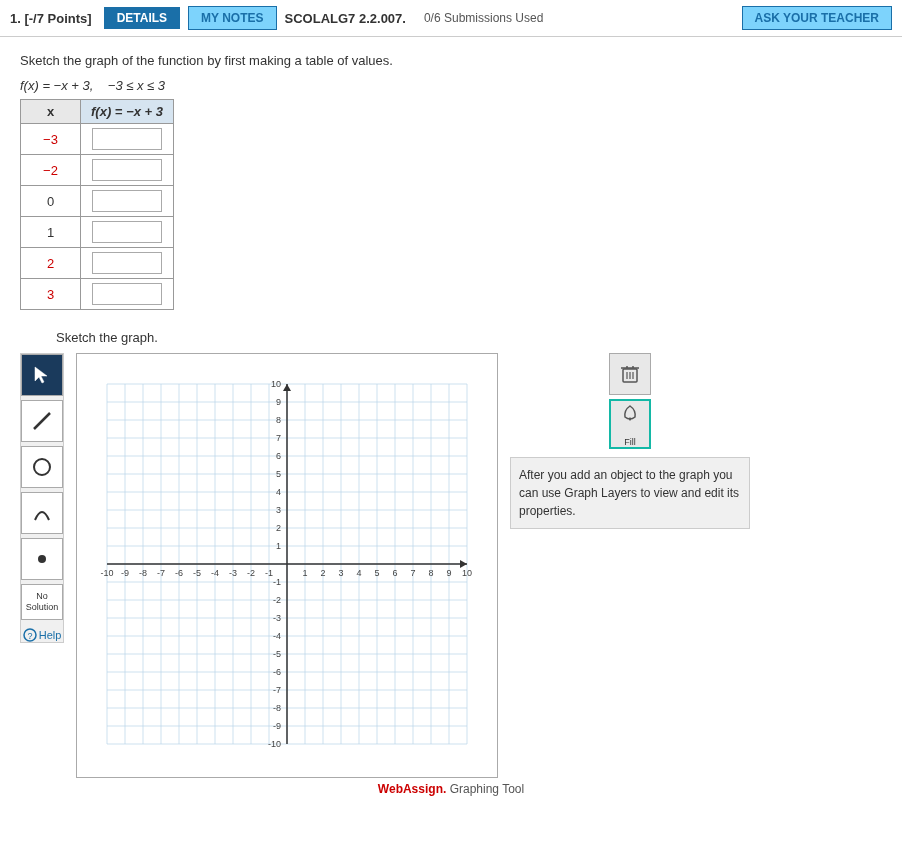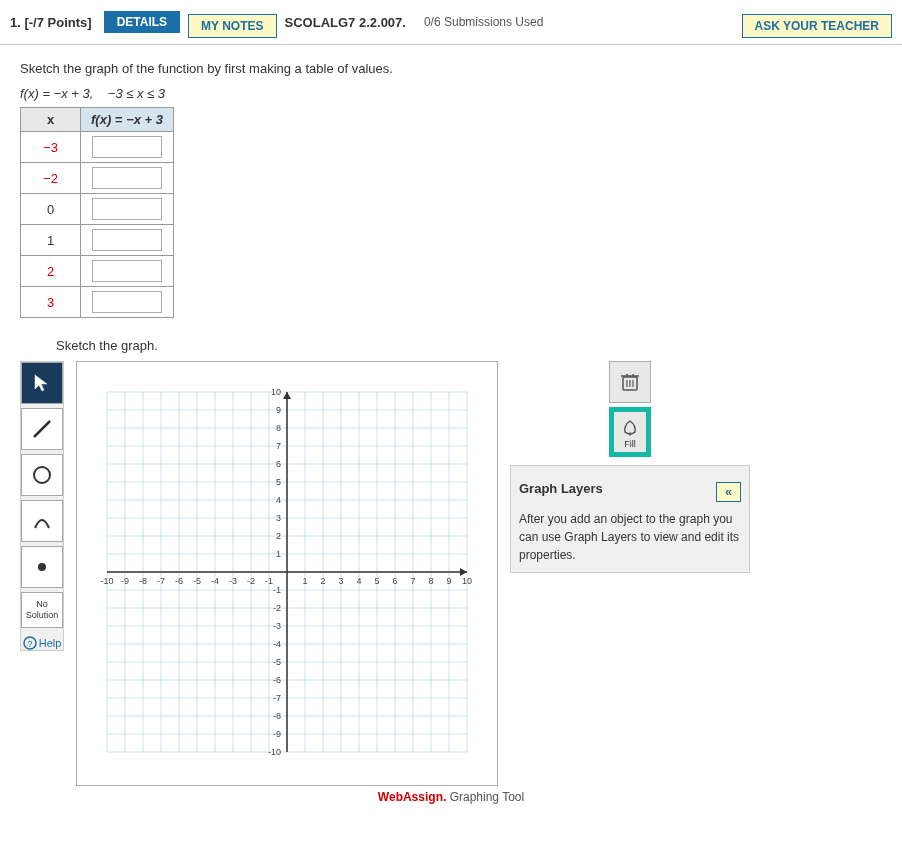--- a/index.html
+++ b/index.html
@@ -14,27 +14,26 @@
       background: #fff;
       gap: 8px;
     }
     .header-points {
       font-weight: bold;
       font-size: 13px;
       margin-right: 4px;
     }
     .btn-outline {
       border: 1px solid #1a6fa8;
-      background: #fef9c3;
+      background: #7dd3fc;
       color: #1a6fa8;
       padding: 4px 12px;
       cursor: pointer;
       font-size: 12px;
       font-weight: bold;
-      margin-top: 8px;
     }
     .btn-solid {
       border: 1px solid #1a6fa8;
       background: #1a6fa8;
       color: #fff;
       padding: 3px 12px;
       cursor: pointer;
       font-size: 12px;
       font-weight: bold;
     }
@@ -158,27 +157,27 @@
       cursor: pointer;
       display: flex;
       align-items: center;
       justify-content: center;
       font-size: 16px;
       flex-direction: column;
     }
     .fill-btn {
       width: 42px;
       height: 50px;
-      border: 5px solid #14b8a6;
+      border: 2px solid #14b8a6;
       background: #e8e8e8;
       cursor: pointer;
       display: flex;
       flex-direction: column;
       align-items: center;
-      justify-content: center;
+      justify-content: space-between;
       font-size: 9px;
       gap: 1px;
     }
 
     .graph-layers-panel {
       background: #f0f0f0;
       border: 1px solid #ccc;
       padding: 8px;
       width: 240px;
     }
@@ -420,24 +419,20 @@
         <div class="fill-btn" title="Fill">
           <svg width="22" height="22" viewBox="0 0 22 22">
             <path d="M6,16 Q5,9 11,5 Q17,9 16,16 Q11,20 6,16Z" fill="none" stroke="#555" stroke-width="1.5"></path>
             <path d="M11,16 Q9,18 11,20 Q13,18 11,16Z" fill="#555"></path>
           </svg>
           <span style="font-size:9px;">Fill</span>
         </div>
       </div>
 
       <div class="graph-layers-panel">
-        <div class="graph-layers-header">
-          <span>Graph Layers</span>
-          <button class="btn-outline" style="padding:2px 8px;font-size:12px;">«</button>
-        </div>
         <div class="graph-layers-content">After you add an object to the graph you can use Graph Layers to view and edit its properties.</div>
       </div>
     </div>
 
   </div>
 
   <div class="graph-footer">
     <span class="webassign">WebAssign.</span>
     <span> Graphing Tool</span>
   </div>

